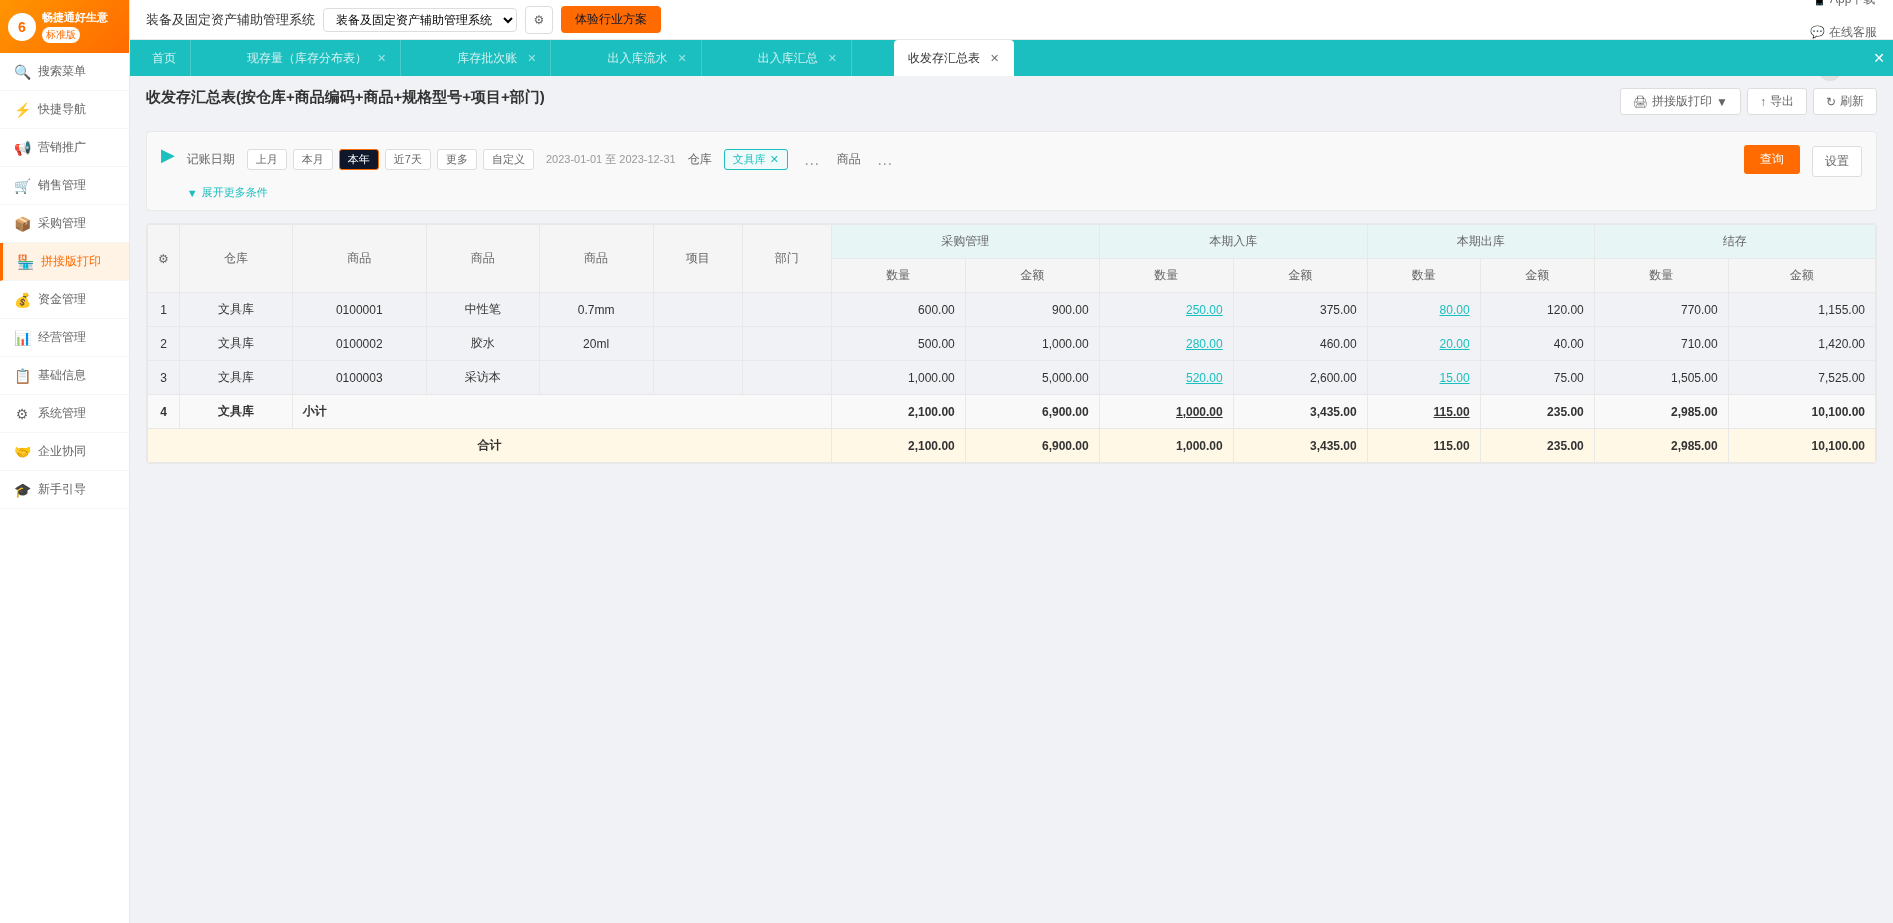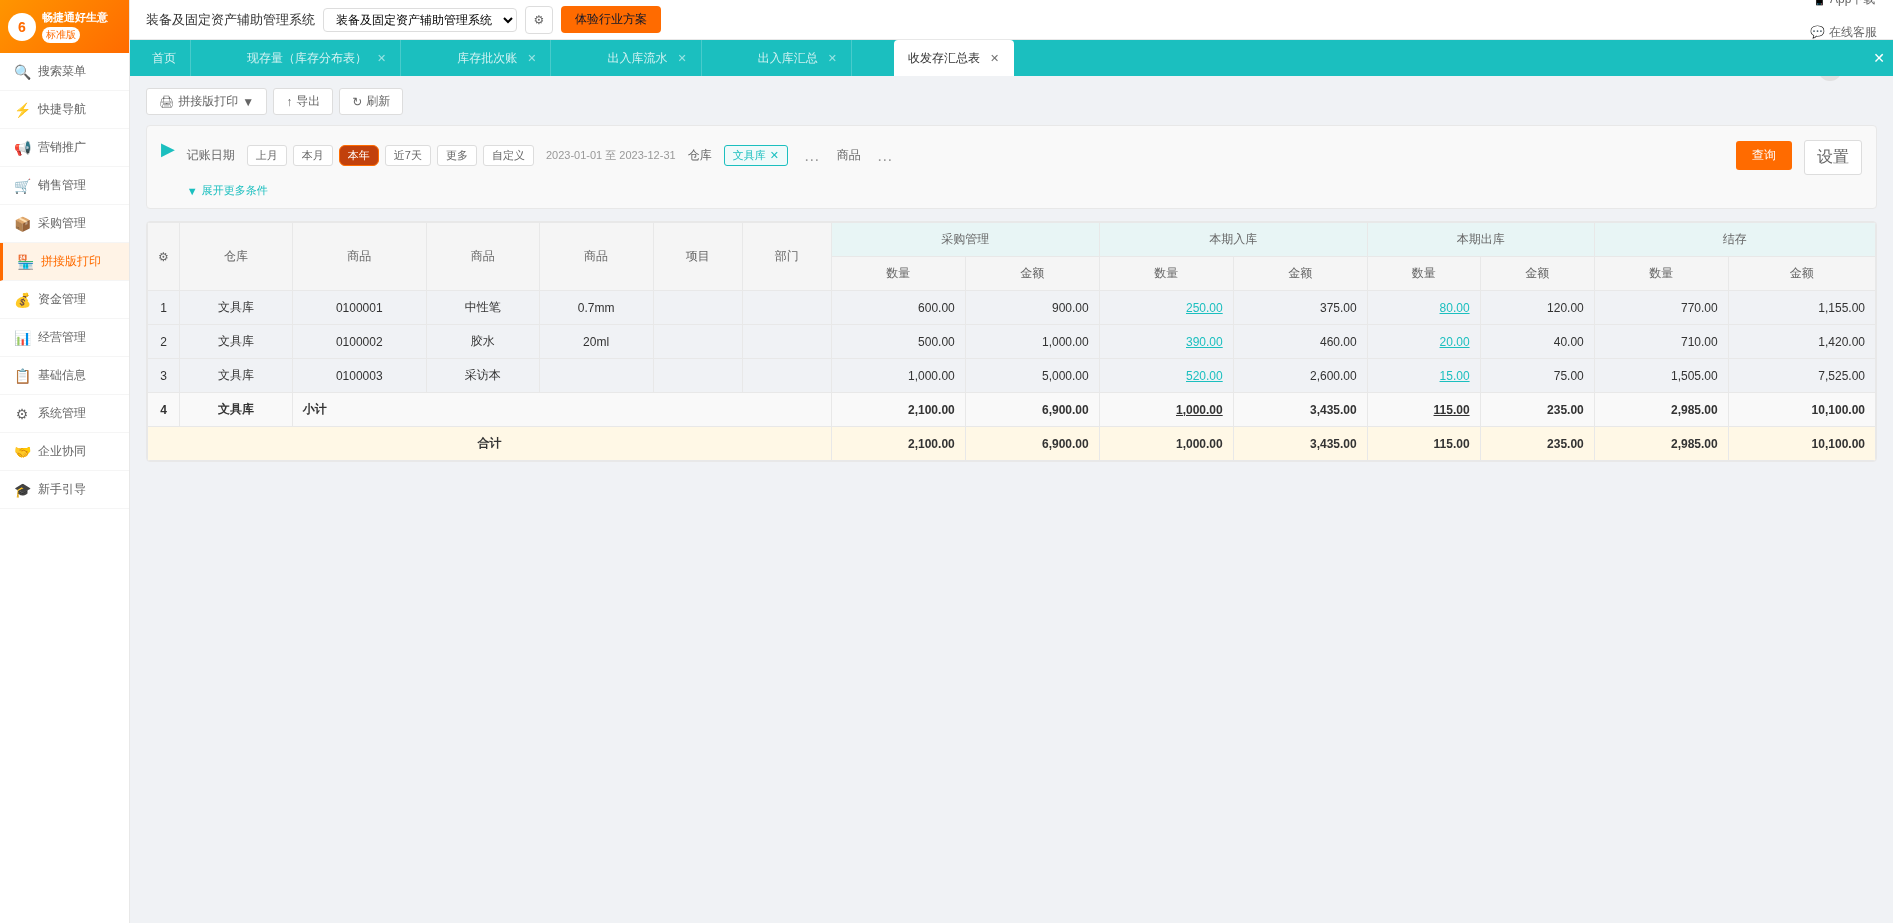--- a/index.html
+++ b/index.html
@@ -38,28 +38,28 @@
     .tab-close-btn { margin-left: 4px; font-size: 11px; opacity: 0.7; }
     .tabs-end-close { margin-left: auto; color: #fff; cursor: pointer; font-size: 14px; }
     .page-title { font-size: 15px; font-weight: bold; color: #333; margin-bottom: 14px; }
 
     
     .filter-bar { background: #f9f9f9; border: 1px solid #e8e8e8; border-radius: 4px; padding: 10px 14px; margin-bottom: 12px; }
     .filter-row { display: flex; align-items: center; gap: 12px; flex-wrap: wrap; }
     .filter-label { font-size: 12px; color: #666; }
     .filter-date-options { display: flex; align-items: center; gap: 6px; }
     .date-btn { padding: 2px 8px; border: 1px solid #ddd; border-radius: 3px; cursor: pointer; font-size: 11px; color: #666; background: #fff; }
-    .date-btn.active { background: #c2410c; color: #fff; border-color: #ff6b00; border-radius: 6px; }
+    .date-btn.active { background: #0f172a; color: #fff; border-color: #ff6b00; }
     .warehouse-tag { background: #f0fafa; border: 1px solid #1bbfbf; color: #1bbfbf; padding: 2px 8px; border-radius: 3px; font-size: 11px; display: flex; align-items: center; gap: 4px; }
     .warehouse-tag-close { cursor: pointer; color: #1bbfbf; }
     .filter-dots { color: #999; font-size: 16px; cursor: pointer; margin: 0 4px; letter-spacing: 1px; }
     .expand-btn { color: #1bbfbf; font-size: 11px; cursor: pointer; display: flex; align-items: center; gap: 4px; margin-top: 8px; }
     .toolbar-btn { border: 1px solid #ddd; background: #fff; border-radius: 3px; padding: 4px 12px; font-size: 12px; cursor: pointer; color: #666; display: flex; align-items: center; gap: 4px; }
     .query-btn { background: #ff6b00; color: #fff; border: none; border-radius: 3px; padding: 6px 16px; font-size: 12px; cursor: pointer; }
-    .settings-btn { background: #fff; color: #666; border: 1px solid #ddd; border-radius: 3px; padding: 6px 12px; font-size: 16px; cursor: pointer; margin-top: 4px; }
+    .settings-btn { background: #fff; color: #666; border: 1px solid #ddd; border-radius: 3px; padding: 6px 12px; font-size: 12px; cursor: pointer; margin-top: 4px; }
 
     
     .data-table { width: 100%; border-collapse: collapse; font-size: 12px; }
     .data-table th { background: #f5f5f5; border: 1px solid #e8e8e8; padding: 8px 10px; text-align: center; font-weight: normal; color: #666; white-space: nowrap; }
     .data-table td { border: 1px solid #e8e8e8; padding: 8px 10px; text-align: center; color: #333; white-space: nowrap; }
     .data-table .subtotal td { background: #f9f9f9; font-weight: bold; color: #333; }
     .data-table .link-cell { color: #1bbfbf; text-decoration: underline; cursor: pointer; }
     .th-group { background: #e8f5f5 !important; }
     .table-wrapper { border: 1px solid #e8e8e8; border-radius: 4px; overflow: hidden; }
 
@@ -191,20 +191,21 @@
           <span class="tab-close-btn">✕</span>
         </div>
       </div>
     <span class="tabs-end-close">✕</span>
   </div>
 
   <div class="page-main">
     <div class="filter-section">
 
       <div style="display:flex;justify-content:space-between;align-items:flex-start;margin-bottom:10px;">
+        <div class="page-title">收发存汇总表(按仓库+商品编码+商品+规格型号+项目+部门)</div>
         <div class="top-right-buttons">
           <button class="toolbar-btn">
             🖨 <span>拼接版打印</span> ▼
           </button>
           <button class="toolbar-btn">
             ↑ <span>导出</span>
           </button>
           <button class="toolbar-btn">
             ↻ <span>刷新</span>
           </button>
@@ -306,21 +307,21 @@
               <tr>
     <td>2</td>
     <td>文具库</td>
     <td>0100002</td>
     <td>胶水</td>
     <td>20ml</td>
     <td></td>
     <td></td>
     <td style="text-align:right;">500.00</td>
     <td style="text-align:right;">1,000.00</td>
-    <td class="link-cell" style="text-align:right;">390.00</td>
+    <td class="link-cell" style="text-align:right;">280.00</td>
     <td style="text-align:right;">460.00</td>
     <td class="link-cell" style="text-align:right;">20.00</td>
     <td style="text-align:right;">40.00</td>
     <td style="text-align:right;">710.00</td>
     <td style="text-align:right;">1,420.00</td>
   </tr>
               <tr>
     <td>3</td>
     <td>文具库</td>
     <td>0100003</td>

